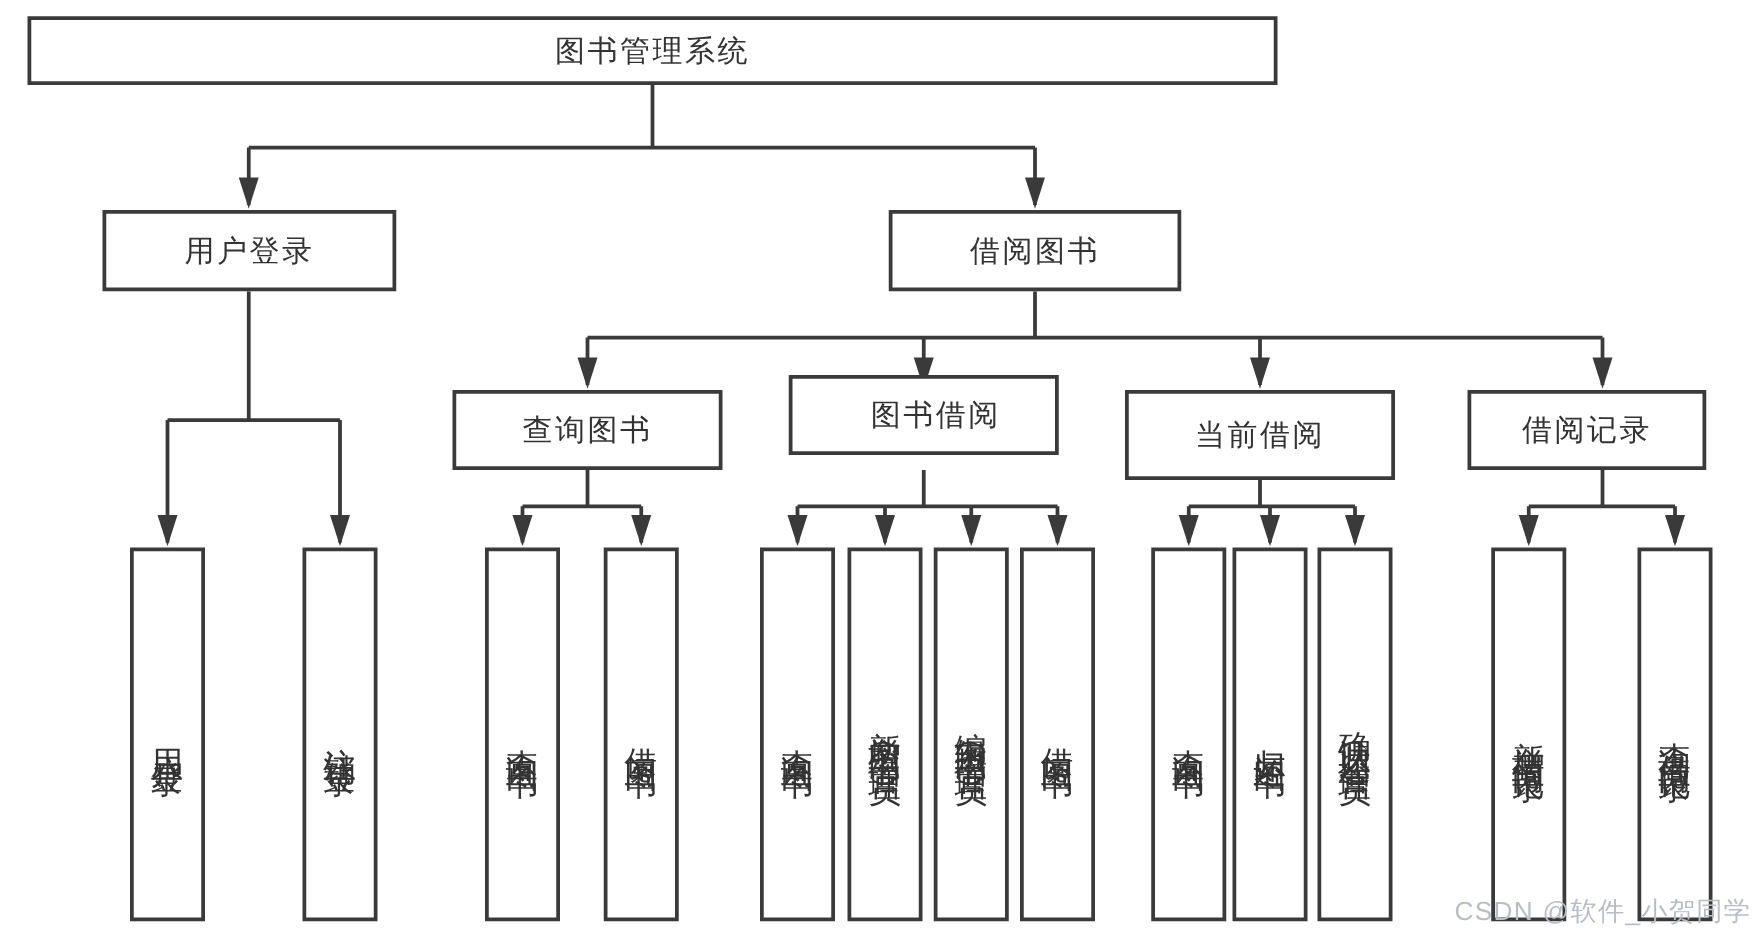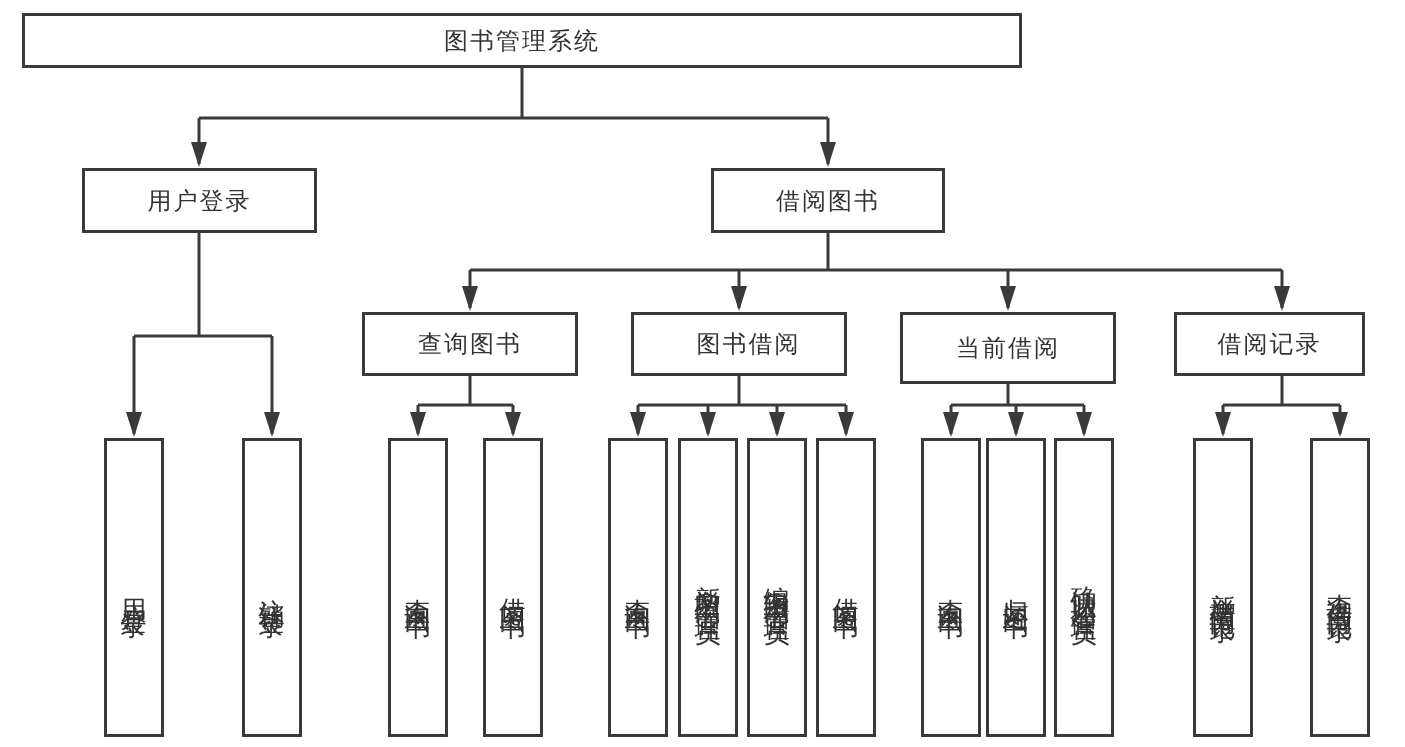--- a/index.html
+++ b/index.html
@@ -87,21 +87,21 @@
     <use href="#arr" x="1223" y="437"></use>
     <use href="#arr" x="1340" y="437"></use>
   </svg>
 
   <div class="node hbox" style="left:22px; top:13px; width:1000px; height:55px;">图书管理系统</div>
 
   <div class="node hbox" style="left:82px; top:168px; width:235px; height:65px;">用户登录</div>
   <div class="node hbox" style="left:711px; top:168px; width:234px; height:65px;">借阅图书</div>
 
   <div class="node hbox" style="left:362px; top:312px; width:216px; height:64px;">查询图书</div>
-  <div class="node hbox" style="left:631px; top:312px; width:216px; height:64px;padding-left:19px;">图书借阅</div>
+  <div class="node hbox" style="left:631px; top:300px; width:216px; height:64px;padding-left:19px;">图书借阅</div>
   <div class="node hbox" style="left:900px; top:312px; width:216px; height:72px;">当前借阅</div>
   <div class="node hbox" style="left:1174px; top:312px; width:191px; height:64px;">借阅记录</div>
 
   <div class="node vbox" style="left:104px; top:438px; width:60px; height:299px;">用户登录</div>
   <div class="node vbox" style="left:242px; top:438px; width:60px; height:299px;">注销登录</div>
 
   <div class="node vbox" style="left:388px; top:438px; width:60px; height:299px;">查询图书</div>
   <div class="node vbox" style="left:483px; top:438px; width:60px; height:299px;">借阅图书</div>
 
   <div class="node vbox" style="left:608px; top:438px; width:60px; height:299px;">查询图书</div>
@@ -109,14 +109,15 @@
   <div class="node vbox" style="left:747px; top:438px; width:60px; height:299px;">编辑图书（管理员）</div>
   <div class="node vbox" style="left:816px; top:438px; width:60px; height:299px;">借阅图书</div>
 
   <div class="node vbox" style="left:921px; top:438px; width:60px; height:299px;">查询图书</div>
   <div class="node vbox" style="left:986px; top:438px; width:60px; height:299px;">归还图书</div>
   <div class="node vbox" style="left:1054px; top:438px; width:60px; height:299px;">确认归还（管理员）</div>
 
   <div class="node vbox" style="left:1193px; top:438px; width:60px; height:299px;">新增借阅记录</div>
   <div class="node vbox" style="left:1310px; top:438px; width:60px; height:299px;">查询借阅记录</div>
 
+  <div id="watermark">CSDN @软件_小贺同学</div>
 
 </div>
 
 </body></html>

